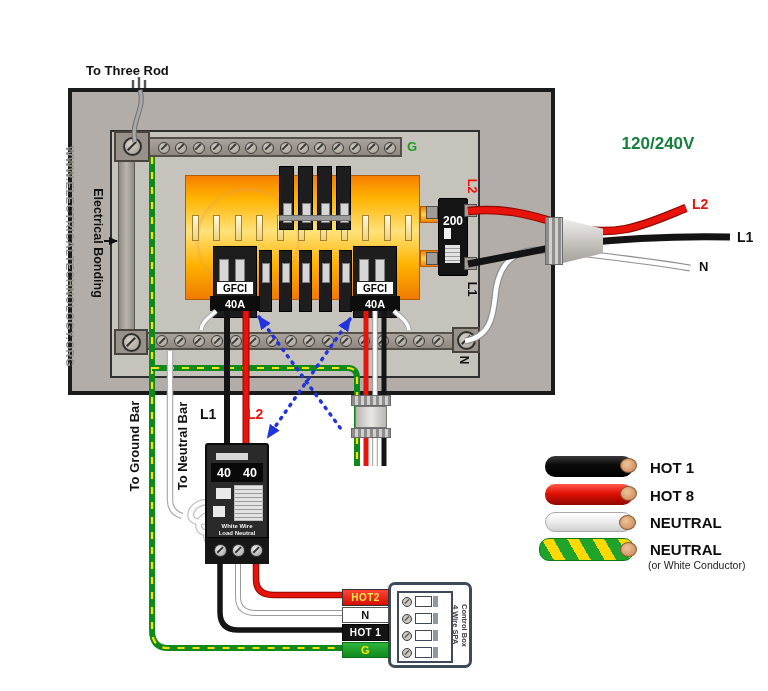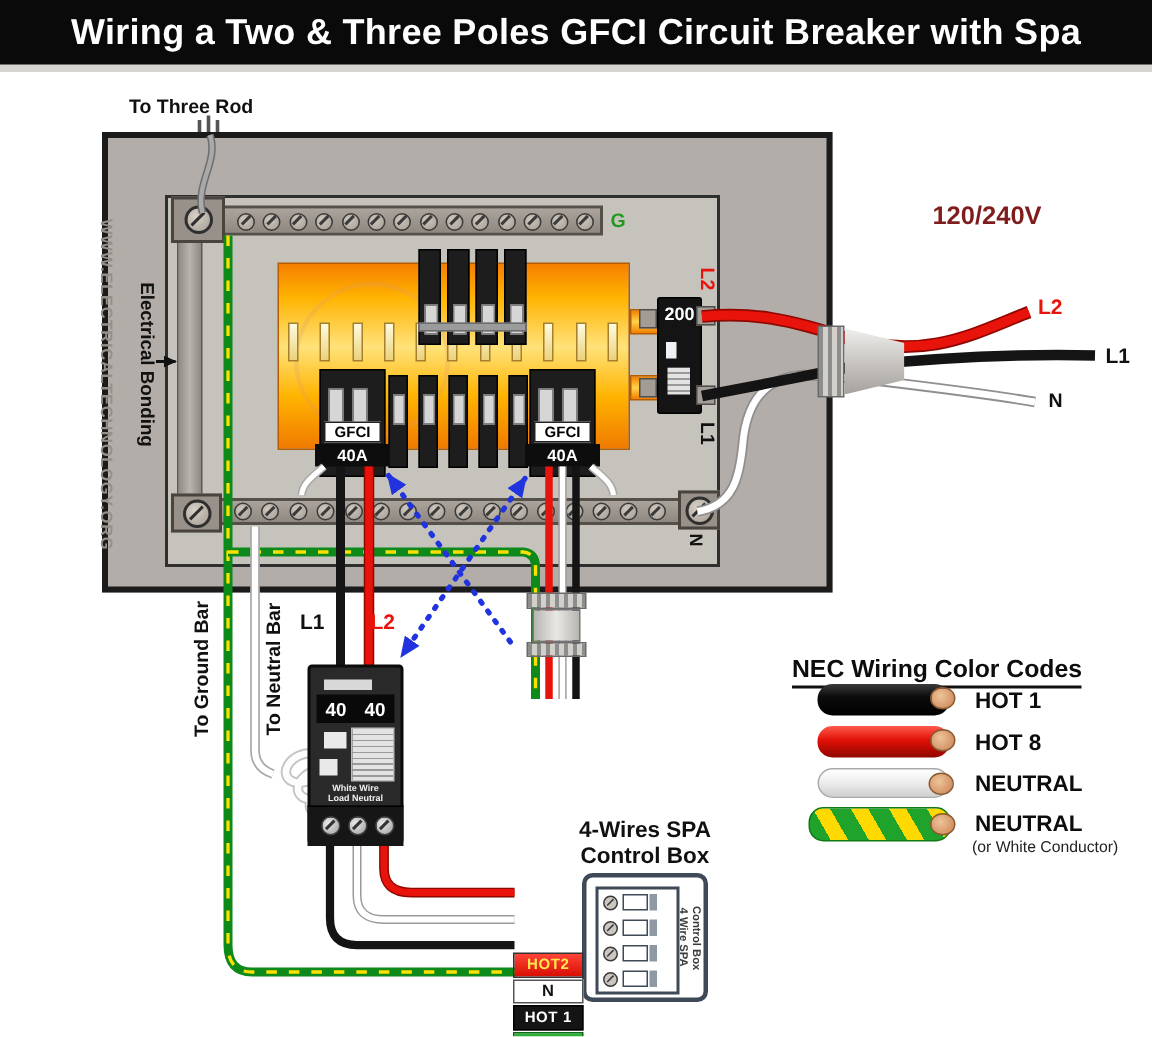--- a/index.html
+++ b/index.html
@@ -13,38 +13,35 @@
   .brk{position:absolute;background:#1d1d1d;border:1px solid #000;box-sizing:border-box;}
   .slot{position:absolute;background:#d6d6d6;border:1px solid #7e7e7e;box-sizing:border-box;}
   .screwrow{display:flex;justify-content:space-between;align-items:center;}
   .screw{width:12px;height:12px;border-radius:50%;background:radial-gradient(circle at 38% 35%,#cfc8bf,#a39c93);border:1.6px solid #3b3b3b;position:relative;box-sizing:border-box;flex:0 0 auto;}
   .screw::after{content:"";position:absolute;left:.5px;top:3.6px;width:7.5px;height:1.6px;background:#3b3b3b;transform:rotate(-45deg);}
   .bigscrew{position:absolute;width:19px;height:19px;border-radius:50%;background:radial-gradient(circle at 38% 35%,#d8d1c8,#a39c93);border:2px solid #2f2f2f;box-sizing:border-box;}
   .bigscrew::after{content:"";position:absolute;left:1px;top:6px;width:12px;height:2.2px;background:#2f2f2f;transform:rotate(-45deg);}
   .stab{width:7px;height:26px;background:linear-gradient(180deg,#fffbe0,#ecd27a);border:1px solid #a5802e;box-sizing:border-box;flex:0 0 auto;}
   .lug{position:absolute;background:#98918a;border:2px solid #4a443e;box-sizing:border-box;}
   .ridged-v{background:repeating-linear-gradient(90deg,#8d8d8d 0 3px,#d3d0cc 3px 6px);border:1px solid #6a6a6a;}
-  .chip{position:absolute;display:flex;align-items:center;justify-content:center;font-weight:bold;letter-spacing:.4px;box-sizing:border-box;margin-top:46px;}
+  .chip{position:absolute;display:flex;align-items:center;justify-content:center;font-weight:bold;letter-spacing:.4px;box-sizing:border-box;}
   .tscrew{position:absolute;width:13px;height:13px;border-radius:50%;background:radial-gradient(circle at 35% 35%,#e8e8e8,#9e9e9e);border:1.5px solid #3f3f3f;box-sizing:border-box;}
   .tscrew::after{content:"";position:absolute;left:1px;top:4px;width:8px;height:1.6px;background:#333;transform:rotate(-45deg);}
   .sscrew{width:10px;height:10px;border-radius:50%;background:#cbc6c0;border:1.3px solid #3a3a3a;position:relative;box-sizing:border-box;}
   .sscrew::after{content:"";position:absolute;left:.5px;top:3px;width:6px;height:1.3px;background:#3a3a3a;transform:rotate(-45deg);}
   .wire-glyph{position:absolute;border-radius:10px;}
   .core{position:absolute;right:-4px;top:2px;width:17px;height:15px;border-radius:50%;background:radial-gradient(circle at 40% 38%,#eec49a,#c98050);border:1.5px solid #8a5a33;box-sizing:border-box;}
   .leg-label{position:absolute;font-weight:bold;font-size:15px;color:#0d0d0d;white-space:nowrap;}
   .hairlines{background:repeating-linear-gradient(180deg,#e3e3e3 0 3px,#9a9a9a 3px 4px);}
 </style>
 </head>
 <body>
 
 <div class="stage">
 
-  <div class="abs hdr">
-    <span>Wiring a Two &amp; Three Poles GFCI Circuit Breaker with Spa</span>
-  </div>
 
   <div class="abs" style="left:68px;top:88px;width:487px;height:307px;background:#b2ada8;border:4px solid #1b1b1b;z-index:10;"></div>
 
   <div class="abs" style="left:64px;top:122px;width:24px;height:268px;writing-mode:vertical-lr;text-align:center;color:#96908a;font-size:11px;font-weight:bold;letter-spacing:.5px;z-index:11;">WWW.ELECTRICALTECHNOLOGY.ORG</div>
 
   <div class="abs" style="left:110px;top:130px;width:370px;height:248px;background:#c6c2bc;border:2px solid #2f2f2f;z-index:11;"></div>
 
   <div class="abs" style="left:118px;top:154px;width:17px;height:182px;background:linear-gradient(90deg,#8f8983,#bab4ae,#8f8983);border:1px solid #5f5953;z-index:12;"></div>
   <div class="rot90 lab" style="left:98px;top:243px;font-size:12.5px;z-index:60;">Electrical Bonding</div>
 
@@ -161,21 +158,21 @@
     <span class="slot" style="left:21px;top:12px;width:10px;height:26px;"></span>
   </div>
   <div class="abs" style="left:356px;top:281px;width:38px;height:14px;background:#fff;border:1px solid #222;display:flex;align-items:center;justify-content:center;z-index:17;">
     <span style="font-size:10px;font-weight:bold;color:#000;">GFCI</span>
   </div>
   <div class="abs" style="left:350px;top:296px;width:50px;height:15px;background:#0d0d0d;display:flex;align-items:center;justify-content:center;z-index:17;">
     <span style="font-size:11px;font-weight:bold;color:#fff;">40A</span>
   </div>
 
   <div class="abs" style="left:438px;top:198px;width:30px;height:78px;background:#141414;border:1px solid #000;border-radius:2px;z-index:15;">
-    <div style="position:absolute;left:0;top:3px;width:100%;text-align:center;color:#fff;font-size:12px;font-weight:bold;">200</div>
+    <div style="position:absolute;left:0;top:15px;width:100%;text-align:center;color:#fff;font-size:12px;font-weight:bold;">200</div>
     <div class="abs" style="position:absolute;left:5px;top:29px;width:7px;height:11px;background:#f0f0f0;"></div>
     <div class="abs hairlines" style="position:absolute;left:6px;top:46px;width:15px;height:18px;"></div>
   </div>
   <div class="abs" style="left:464px;top:204px;width:13px;height:13px;background:#a39c94;border:1px solid #4e4e4e;z-index:15;"></div>
   <div class="abs" style="left:464px;top:257px;width:13px;height:13px;background:#a39c94;border:1px solid #4e4e4e;z-index:15;"></div>
   <div class="abs" style="left:426px;top:206px;width:12px;height:13px;background:#a39c94;border:1px solid #4e4e4e;z-index:15;"></div>
   <div class="abs" style="left:426px;top:252px;width:12px;height:13px;background:#a39c94;border:1px solid #4e4e4e;z-index:15;"></div>
   <div class="rot90" style="left:472px;top:186px;color:#e8140c;font-weight:bold;font-size:13px;z-index:60;">L2</div>
   <div class="rot90" style="left:472px;top:289px;color:#111;font-weight:bold;font-size:13px;z-index:60;">L1</div>
 
@@ -242,21 +239,21 @@
       <ellipse cx="227" cy="545" rx="13" ry="9" transform="rotate(-25 227 545)" stroke="#fcfcfc" stroke-width="4.4" fill="none"></ellipse>
     </g>
 
     <path d="M350,319 L268,437" stroke="#2133de" stroke-width="3.5" fill="none" stroke-dasharray="1.5 6.5" stroke-linecap="round" marker-start="url(#arrowBs)" marker-end="url(#arrowB)"></path>
     <path d="M259,317 L341,429" stroke="#2133de" stroke-width="3.5" fill="none" stroke-dasharray="1.5 6.5" stroke-linecap="round" marker-start="url(#arrowBs)"></path>
   </svg>
 
   <div class="abs ridged-v" style="left:545px;top:217px;width:18px;height:48px;z-index:50;"></div>
   <div class="abs" style="left:563px;top:219px;width:40px;height:44px;background:linear-gradient(180deg,#efeeec,#c9c6c2 50%,#a5a29e);clip-path:polygon(0 0,100% 22%,100% 78%,0 100%);z-index:50;"></div>
 
-  <div class="abs" style="left:588px;top:133px;width:140px;text-align:center;color:#7f1d1d;font-weight:bold;font-size:17px;line-height:21px;z-index:60;">
+  <div class="abs" style="left:588px;top:133px;width:140px;text-align:center;color:#15803d;font-weight:bold;font-size:17px;line-height:21px;z-index:60;">
     <div>120/240V</div>
   </div>
 
   <div class="abs" style="left:692px;top:196px;color:#e8140c;font-weight:bold;font-size:14px;z-index:60;">L2</div>
   <div class="abs" style="left:737px;top:229px;color:#111;font-weight:bold;font-size:14px;z-index:60;">L1</div>
   <div class="abs" style="left:699px;top:259px;color:#111;font-weight:bold;font-size:13px;z-index:60;">N</div>
 
   <div class="abs lab" style="left:86px;top:63px;z-index:60;">To Three Rod</div>
   <div class="rotm90 lab" style="left:134px;top:446px;z-index:60;">To Ground Bar</div>
   <div class="rotm90 lab" style="left:182px;top:446px;z-index:60;">To Neutral Bar</div>
@@ -280,24 +277,20 @@
       <div>White Wire</div>
       <div>Load Neutral</div>
     </div>
     <div style="position:absolute;left:-2px;top:92px;width:64px;height:26px;background:#161616;border-top:1px solid #000;">
       <span class="tscrew" style="left:9px;top:6px;"></span>
       <span class="tscrew" style="left:27px;top:6px;"></span>
       <span class="tscrew" style="left:45px;top:6px;"></span>
     </div>
   </div>
 
-  <div class="abs" style="left:370px;top:545px;width:120px;text-align:center;font-weight:bold;font-size:15px;line-height:17px;color:#111;z-index:60;">
-    <div>4-Wires SPA</div>
-    <div>Control Box</div>
-  </div>
 
   <div class="chip" style="left:342px;top:589px;width:47px;height:17px;background:linear-gradient(180deg,#ff4438,#d80e02);border:1.5px solid #333;color:#ffe84d;font-size:10px;z-index:60;">
     <span>HOT2</span>
   </div>
   <div class="chip" style="left:342px;top:607px;width:47px;height:16px;background:#fff;border:1.5px solid #555;color:#111;font-size:11px;z-index:60;">
     <span>N</span>
   </div>
   <div class="chip" style="left:342px;top:624px;width:47px;height:17px;background:#141414;border:1.5px solid #000;color:#fff;font-size:10px;z-index:60;">
     <span>HOT 1</span>
   </div>
@@ -319,21 +312,20 @@
       <span class="sscrew" style="position:absolute;left:3px;top:55px;"></span>
       <span style="position:absolute;left:16px;top:54px;width:17px;height:11px;background:#fff;border:1.5px solid #3e4a57;box-sizing:border-box;"></span>
       <span style="position:absolute;left:34px;top:54px;width:5px;height:11px;background:#8f99a3;"></span>
     </div>
     <div style="position:absolute;left:60px;top:5px;width:20px;height:70px;writing-mode:vertical-lr;font-size:7.5px;line-height:9px;font-weight:bold;color:#3b3b3b;text-align:center;">
       <span>4 Wire SPA</span><br>
       <span>Control Box</span>
     </div>
   </div>
 
-  <div class="abs" style="left:528px;top:437px;font-weight:bold;font-size:16.5px;color:#0d0d0d;border-bottom:2px solid #111;padding-bottom:1px;z-index:60;">NEC Wiring Color Codes</div>
 
   <div class="wire-glyph" style="left:545px;top:456px;width:88px;height:21px;background:linear-gradient(180deg,#3a3a3a,#0c0c0c 40%,#000);z-index:60;">
     <span class="core"></span>
   </div>
   <div class="leg-label" style="left:650px;top:459px;z-index:60;">HOT 1</div>
 
   <div class="wire-glyph" style="left:545px;top:484px;width:88px;height:21px;background:linear-gradient(180deg,#ff5a4d,#e01005 45%,#8f0700);z-index:60;">
     <span class="core"></span>
   </div>
   <div class="leg-label" style="left:650px;top:487px;z-index:60;">HOT 8</div>

